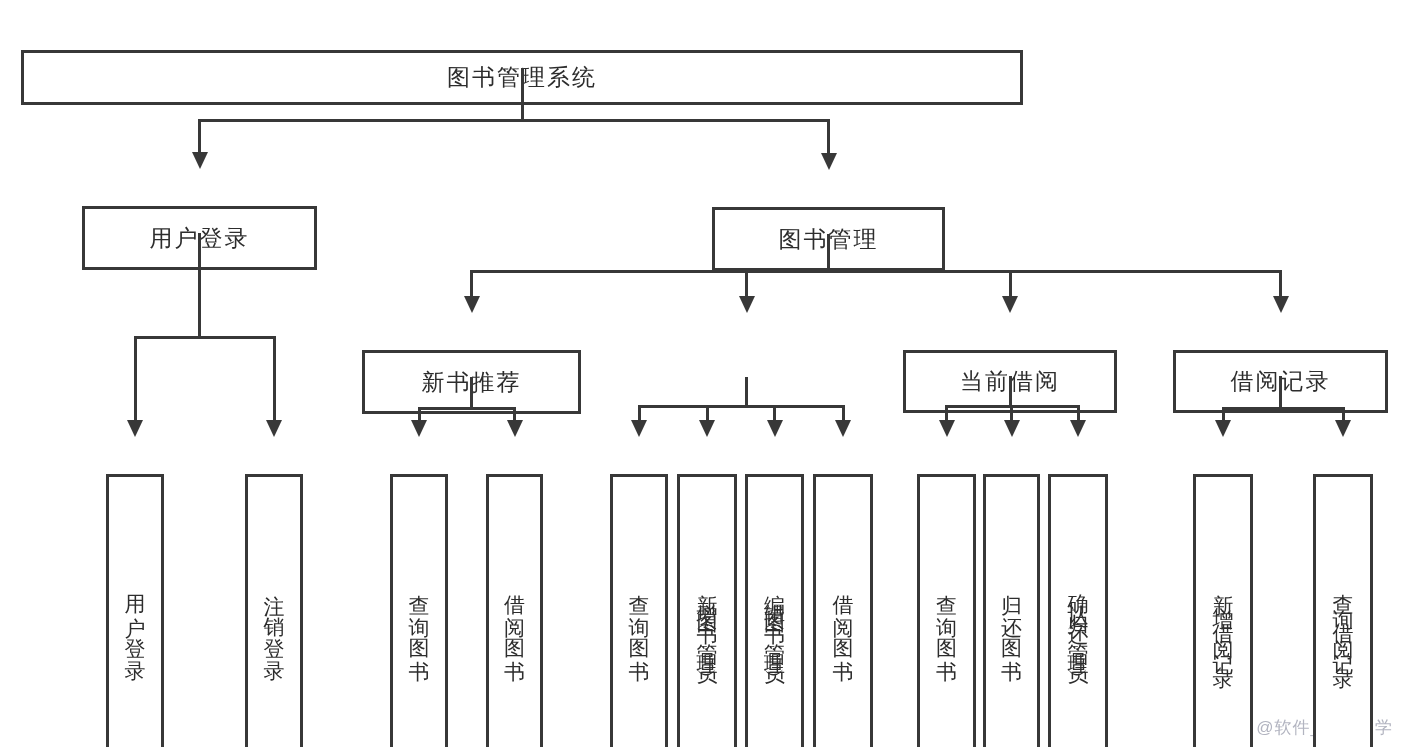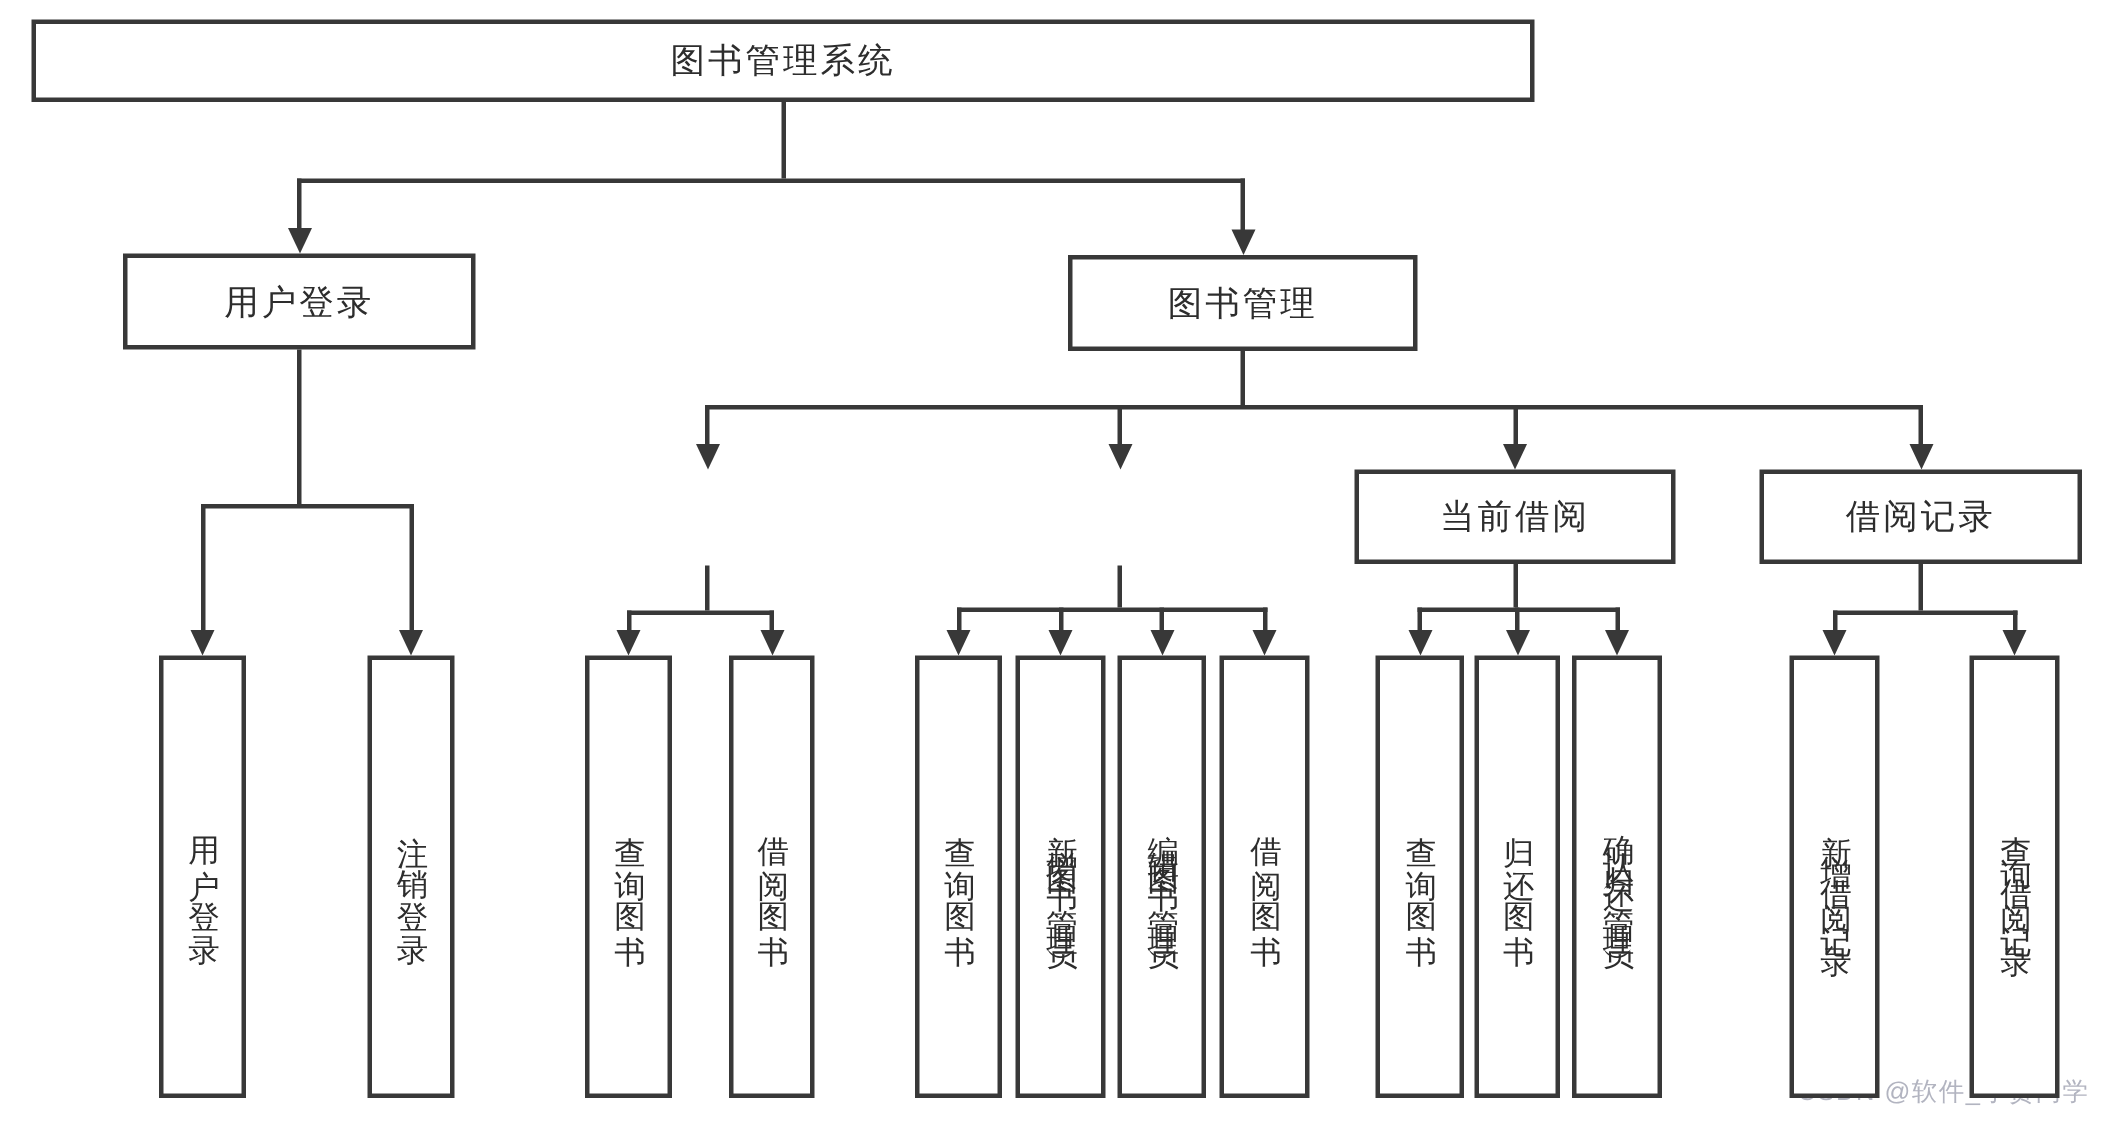--- a/index.html
+++ b/index.html
@@ -4,21 +4,21 @@
 <style>
   html,body{margin:0;padding:0;background:#ffffff;}
   .stage{
     position:relative;width:1405px;height:747px;background:#ffffff;
     font-family:"Liberation Sans","DejaVu Sans",sans-serif;overflow:hidden;
   }
   .node{
     position:absolute;box-sizing:border-box;background:#ffffff;
     border:3px solid #383838;color:#2d2d2d;
     display:flex;align-items:center;justify-content:center;
-    font-size:23px;letter-spacing:2px;
+    font-size:23px;letter-spacing:2px;margin-top:37px;
   }
   .node .lbl{white-space:nowrap;}
   .node.v{font-size:21px;}
   .node.v .lbl{
     writing-mode:vertical-rl;text-orientation:mixed;white-space:normal;
   }
   .line{position:absolute;background:#383838;}
   .arrow{
     position:absolute;width:0;height:0;
     border-left:8px solid transparent;border-right:8px solid transparent;
@@ -36,20 +36,23 @@
 <div class="stage" id="stage">
   <div class="watermark">CSDN @软件_小贺同学</div>
 <div class="node" style="left: 21px; top: 13px; width: 1002px; height: 55px;">
       <span class="lbl">图书管理系统</span>
     </div>
     <div class="node" style="left: 82px; top: 169px; width: 235px; height: 64px;">
       <span class="lbl">用户登录</span>
     </div>
     <div class="node" style="left: 712px; top: 170px; width: 233px; height: 64px;">
       <span class="lbl">图书管理</span>
+    </div>
+    <div class="node" style="left: 362px; top: 313px; width: 219px; height: 64px;">
+      <span class="lbl">新书推荐</span>
     </div>
     <div class="node" style="left: 903px; top: 313px; width: 214px; height: 63px;">
       <span class="lbl">当前借阅</span>
     </div>
     <div class="node" style="left: 1173px; top: 313px; width: 215px; height: 63px;">
       <span class="lbl">借阅记录</span>
     </div>
     <div class="node v" style="left: 106px; top: 437px; width: 58px; height: 295px;">
       <span class="lbl" style="letter-spacing: 22px;">用户登录</span>
     </div>

